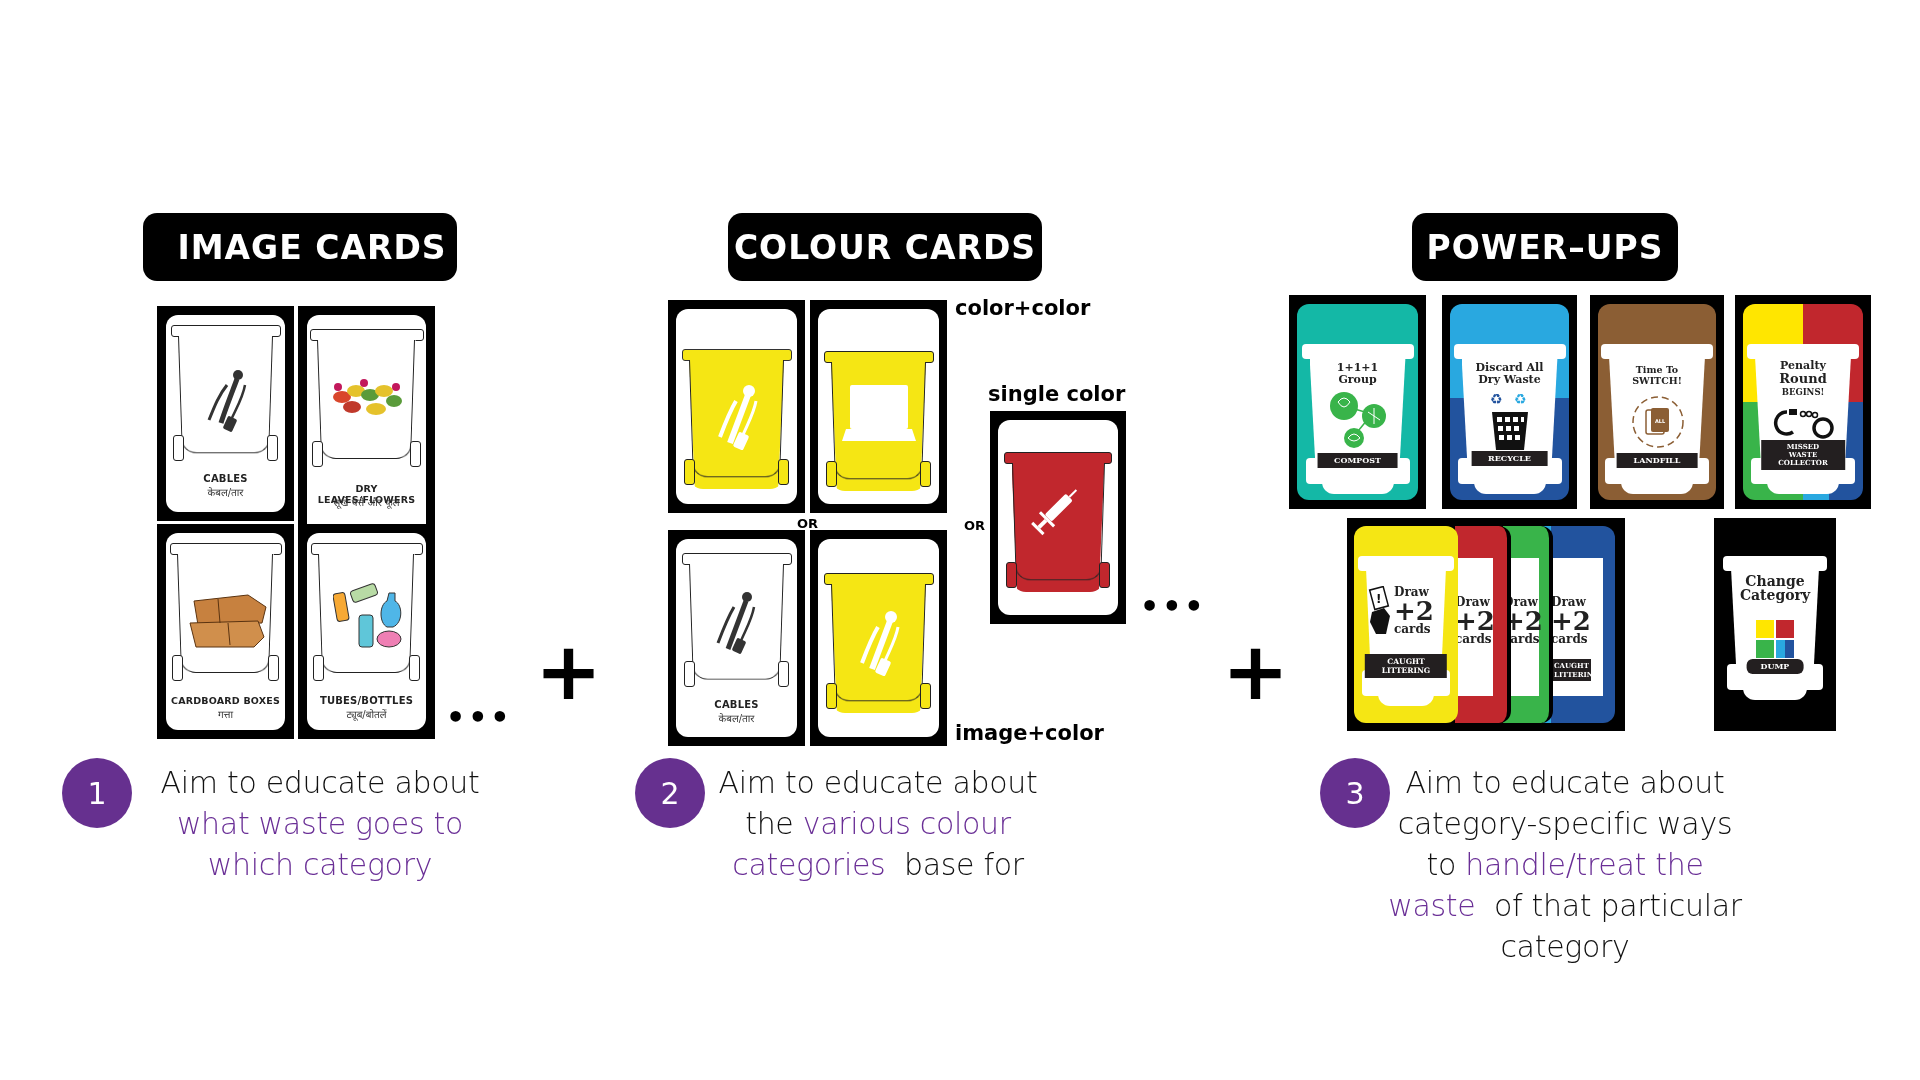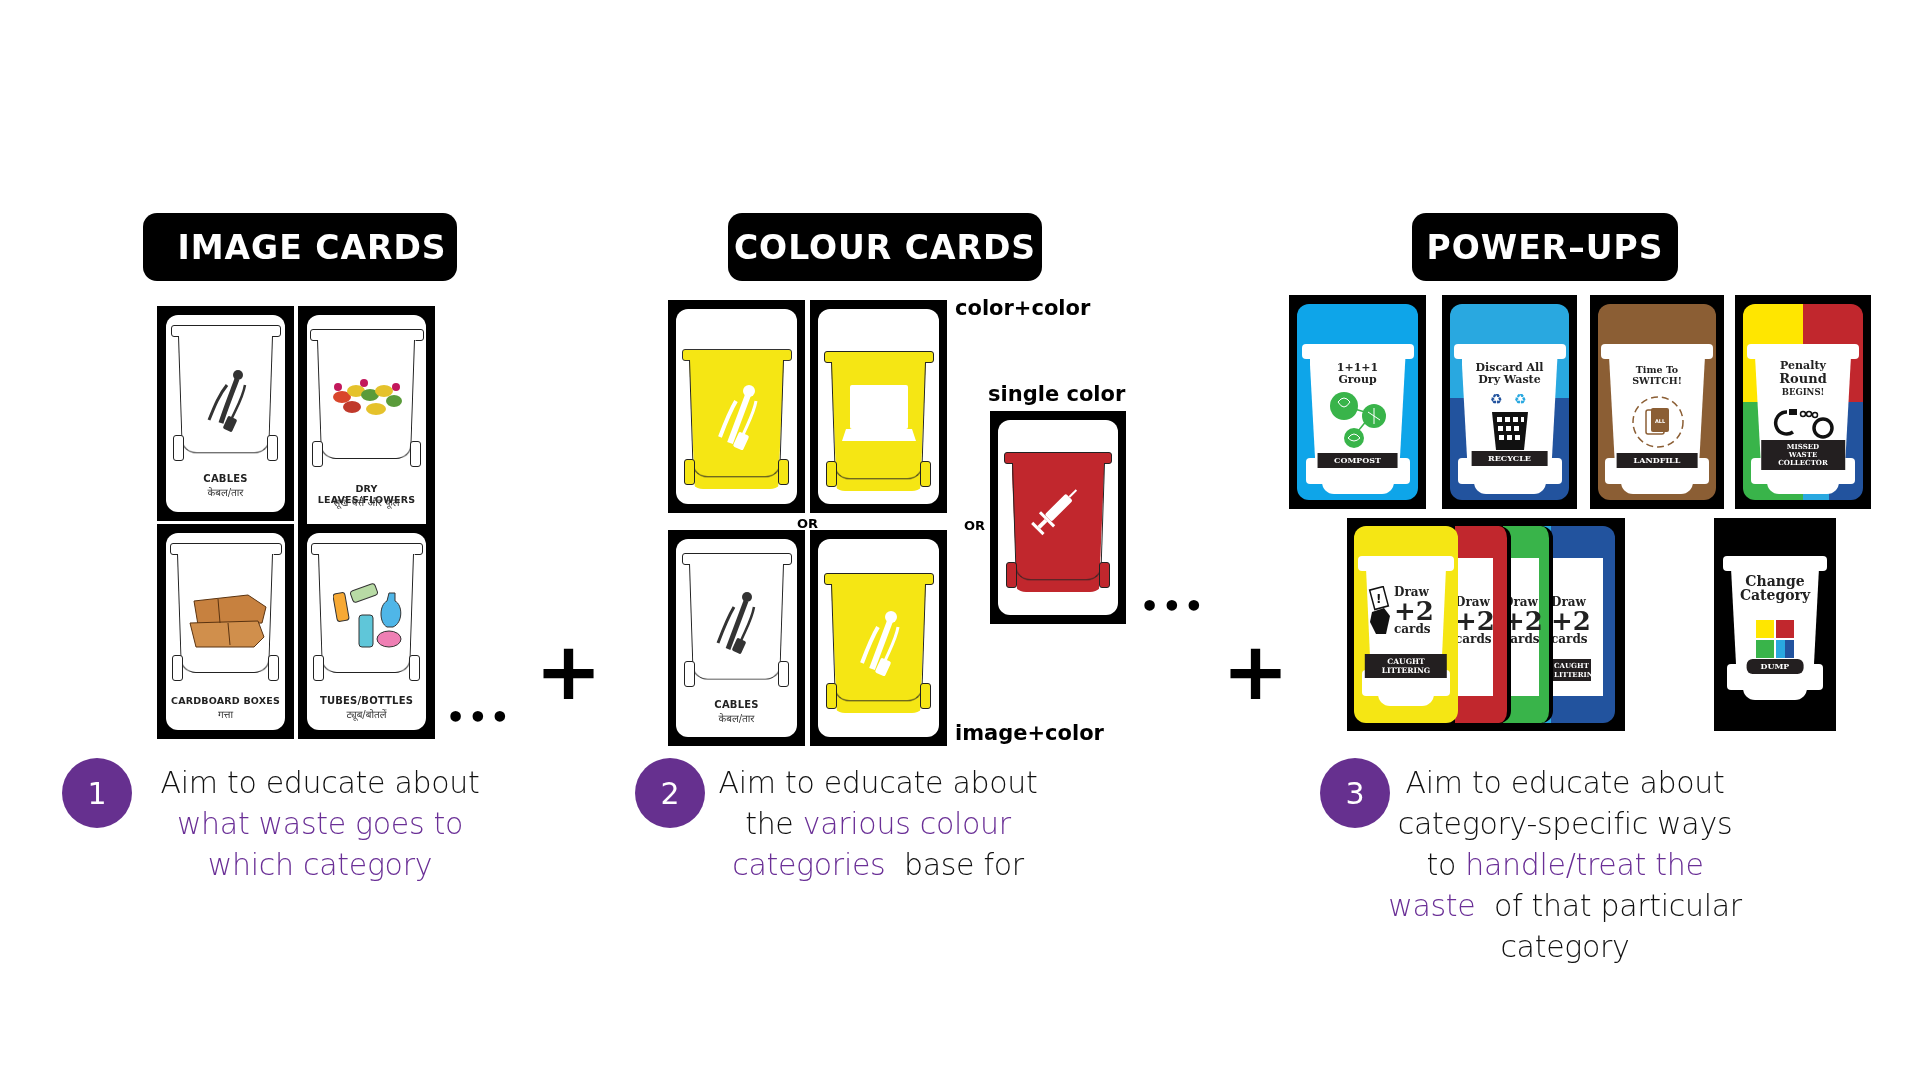--- a/index.html
+++ b/index.html
@@ -305,21 +305,21 @@
 <div class="num-circle" style="left:635px; top:758px;">2</div>
 <div class="desc" style="left:708px; top:762px; width:340px;">
   <div><span>Aim to educate about</span></div>
   <div><span>the </span><span class="hl">various colour</span></div>
   <div><span class="hl">categories</span><span style="white-space:pre;">  base for</span></div>
 </div>
 
 <div class="section-header" style="left:1412px; top:213px; width:266px; height:68px;">POWER–UPS</div>
 
 <div class="card pu" style="left:1289px; top:295px; width:137px; height:214px;">
-  <div class="inner" style="left:8px; right:8px; background:#0ea5e9;">
+  <div class="inner" style="left:8px; right:8px; background:#14b8a6;">
     <div class="pu-bin">
       <div class="plid"></div>
         <div class="pbody"></div>
         <div class="pfoot"></div>
         <div class="pbase"></div>
       <div class="pu-title" style="top:18px;">
           <div>1+1+1</div>
           <div>Group</div>
         </div>
       <svg class="abs" style="left:26px; top:46px;" width="62" height="60" viewBox="0 0 62 60">

